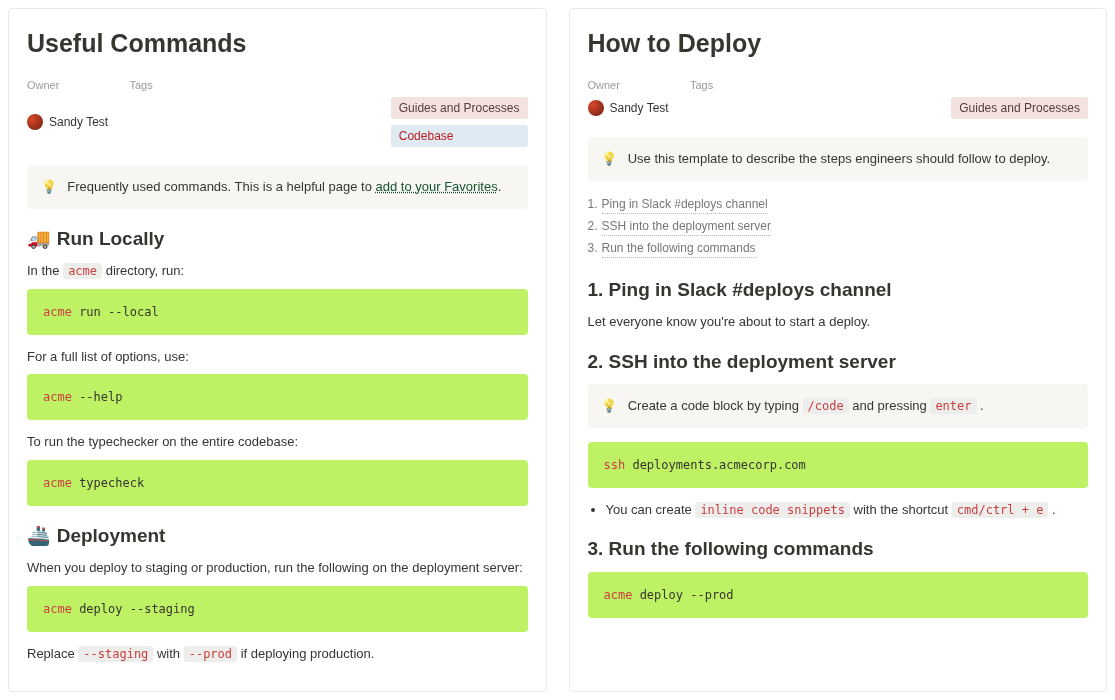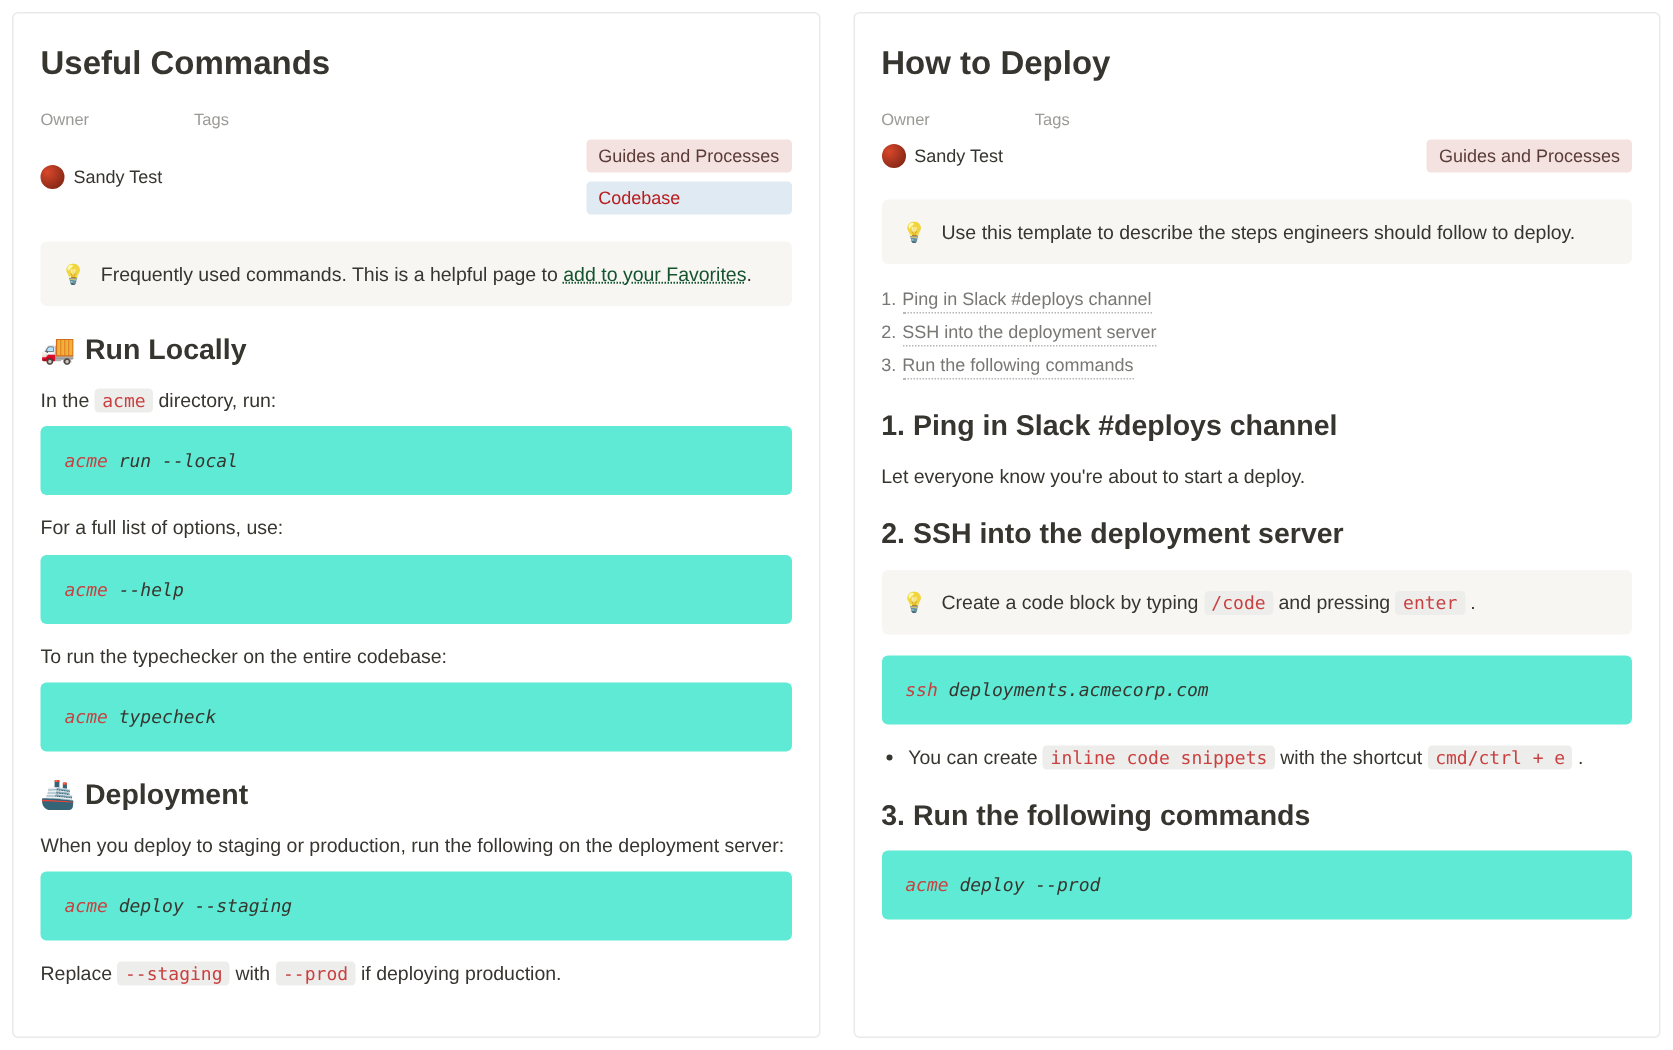--- a/index.html
+++ b/index.html
@@ -26,21 +26,21 @@
     border: 1px solid #e9e9e7;
     border-radius: 4px;
     background: #ffffff;
     padding: 10px 18px 18px 18px;
     box-sizing: border-box;
     overflow: hidden;
     font-size: 13px;
     line-height: 1.5;
   }
   .card h1.title {
-    font-size: 22px;
+    font-size: 25px;
     font-weight: 700;
     margin: 6px 0 14px 0;
   }
   .meta-row {
     display: flex;
     gap: 70px;
     font-size: 11px;
     color: #9b9a97;
     margin-bottom: 4px;
   }
@@ -102,29 +102,28 @@
     margin: 16px 0 8px 0;
     display: flex;
     align-items: center;
     gap: 6px;
   }
   p.body {
     margin: 6px 0 8px 0;
     font-size: 13px;
   }
   .codeblock {
-    background: #5eead4;
+    background: #bef264;
     border-radius: 4px;
     padding: 14px 16px;
     font-family: SFMono-Regular, Menlo, Consolas, monospace;
     font-size: 12px;
     color: #37352f;
     white-space: pre;
     margin: 6px 0 12px 0;
-    font-style: italic;
   }
   .codeblock .kw { color: #c94040; }
   code.inline {
     font-family: SFMono-Regular, Menlo, Consolas, monospace;
     font-size: 12px;
     background: #ededeb;
     color: #c94040;
     padding: 1px 5px;
     border-radius: 3px;
   }

